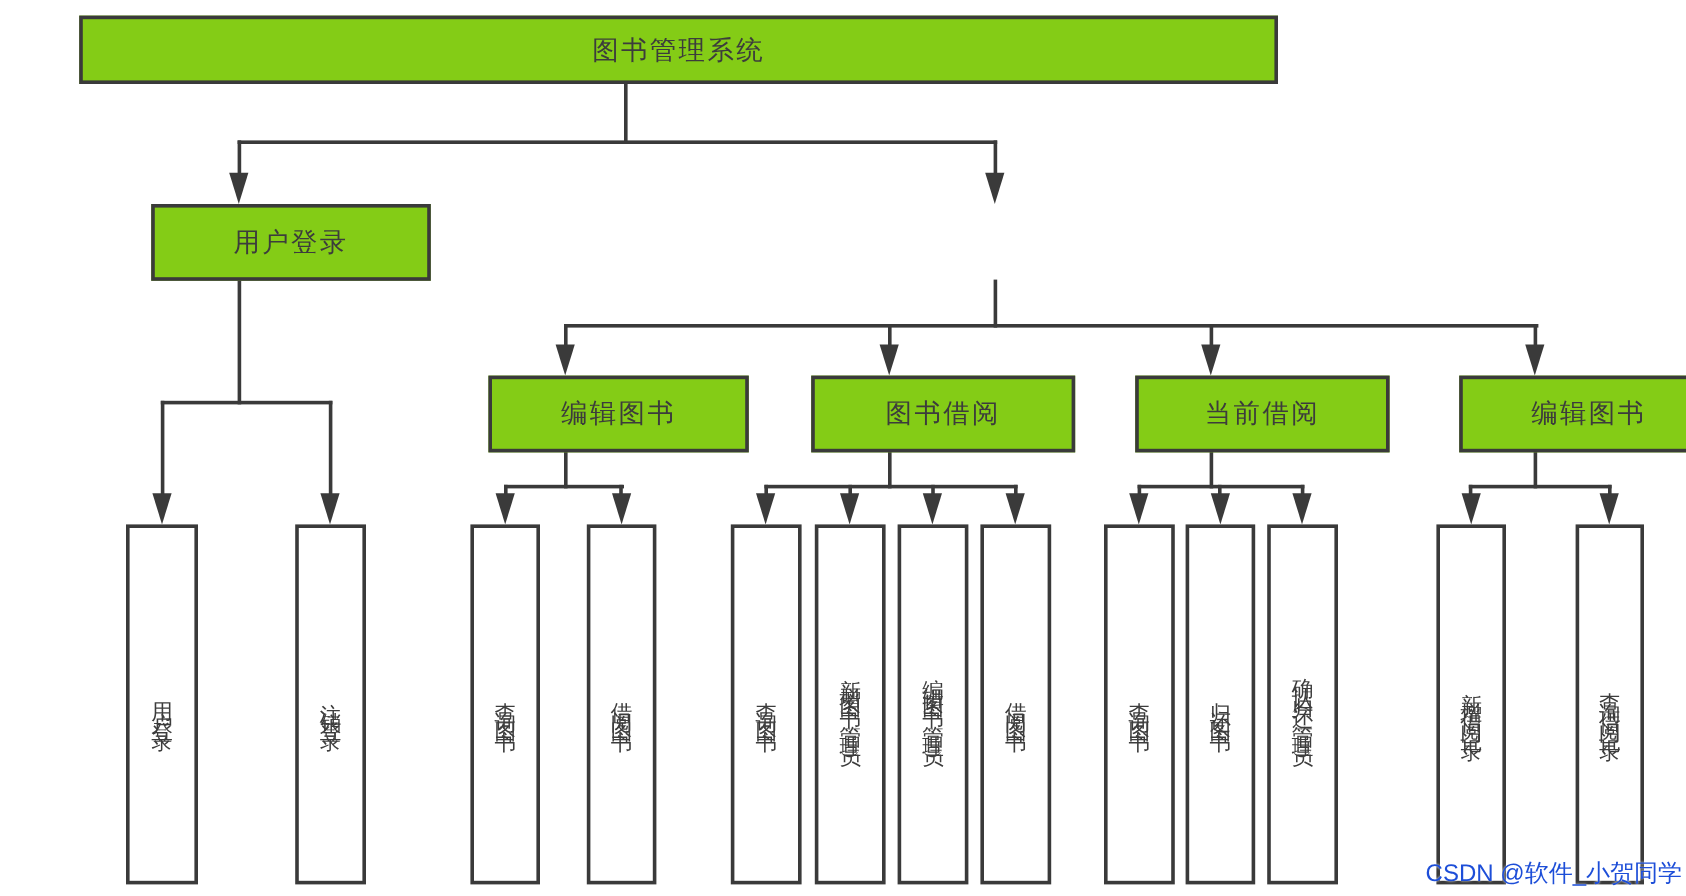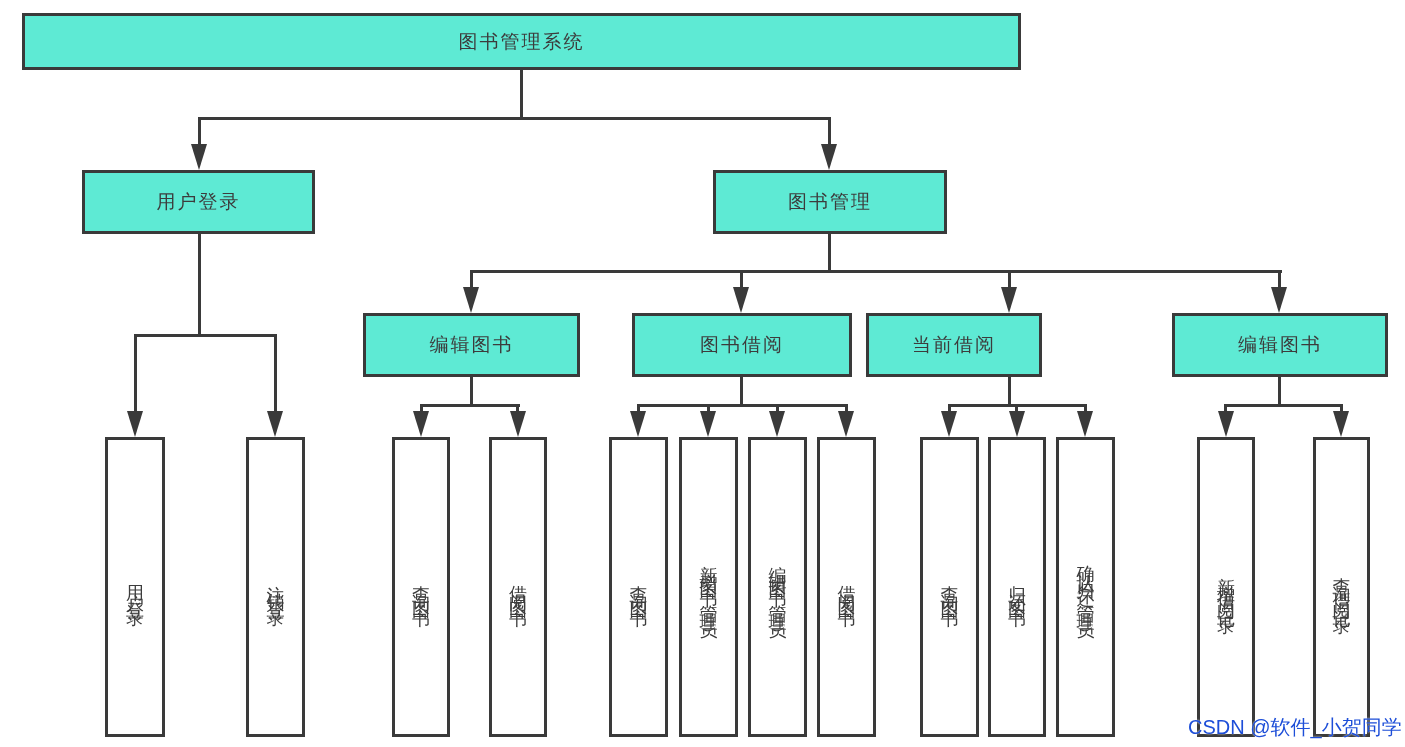--- a/index.html
+++ b/index.html
@@ -8,28 +8,29 @@
     width: 1405px;
     height: 747px;
     background: #ffffff;
     font-family: "Liberation Sans", "DejaVu Sans", sans-serif;
     overflow: hidden;
   }
   .node {
     position: absolute;
     box-sizing: border-box;
     border: 3px solid #3a3a3a;
-    background: #5eead4;
+    background: #84cc16;
     display: flex;
     align-items: center;
     justify-content: center;
-    font-size: 19px;
+    font-size: 22px;
     color: #3c3c3c;
     letter-spacing: 2px;
     z-index: 2;
+    margin-left: 44px;
   }
   .vnode {
     position: absolute;
     box-sizing: border-box;
     border: 3px solid #3a3a3a;
     background: #ffffff;
     display: flex;
     align-items: center;
     justify-content: center;
     writing-mode: vertical-rl;
@@ -68,21 +69,20 @@
   <div class="node" style="left:22px; top:13px; width:999px; height:57px;">图书管理系统</div>
 
   <div class="vline" style="left:520px; top:69px; height:49px;"></div>
   <div class="hline" style="left:198px; top:117px; width:633px;"></div>
   <div class="vline" style="left:198px; top:117px; height:30px;"></div>
   <div class="arrow" style="left:191px; top:144px;"></div>
   <div class="vline" style="left:828px; top:117px; height:30px;"></div>
   <div class="arrow" style="left:821px; top:144px;"></div>
 
   <div class="node" style="left:82px; top:170px; width:233px; height:64px;">用户登录</div>
-  <div class="node" style="left:713px; top:170px; width:234px; height:64px;">图书管理</div>
 
   <div class="vline" style="left:198px; top:233px; height:104px;"></div>
   <div class="hline" style="left:134px; top:334px; width:143px;"></div>
   <div class="vline" style="left:134px; top:334px; height:79px;"></div>
   <div class="arrow" style="left:127px; top:411px;"></div>
   <div class="vline" style="left:274px; top:334px; height:79px;"></div>
   <div class="arrow" style="left:267px; top:411px;"></div>
 
   <div class="vline" style="left:828px; top:233px; height:40px;"></div>
   <div class="hline" style="left:470px; top:270px; width:812px;"></div>
@@ -90,21 +90,21 @@
   <div class="arrow" style="left:463px; top:287px;"></div>
   <div class="vline" style="left:740px; top:270px; height:20px;"></div>
   <div class="arrow" style="left:733px; top:287px;"></div>
   <div class="vline" style="left:1008px; top:270px; height:20px;"></div>
   <div class="arrow" style="left:1001px; top:287px;"></div>
   <div class="vline" style="left:1278px; top:270px; height:20px;"></div>
   <div class="arrow" style="left:1271px; top:287px;"></div>
 
   <div class="node" style="left:363px; top:313px; width:217px; height:64px;">编辑图书</div>
   <div class="node" style="left:632px; top:313px; width:220px; height:64px;">图书借阅</div>
-  <div class="node" style="left:866px; top:313px; width:176px; height:64px;">当前借阅</div>
+  <div class="node" style="left:902px; top:313px; width:212px; height:64px;">当前借阅</div>
   <div class="node" style="left:1172px; top:313px; width:216px; height:64px;">编辑图书</div>
 
   <div class="vline" style="left:470px; top:376px; height:31px;"></div>
   <div class="hline" style="left:420px; top:404px; width:100px;"></div>
   <div class="vline" style="left:420px; top:404px; height:10px;"></div>
   <div class="arrow" style="left:413px; top:411px;"></div>
   <div class="vline" style="left:516px; top:404px; height:10px;"></div>
   <div class="arrow" style="left:510px; top:411px;"></div>
 
   <div class="vline" style="left:740px; top:376px; height:31px;"></div>

